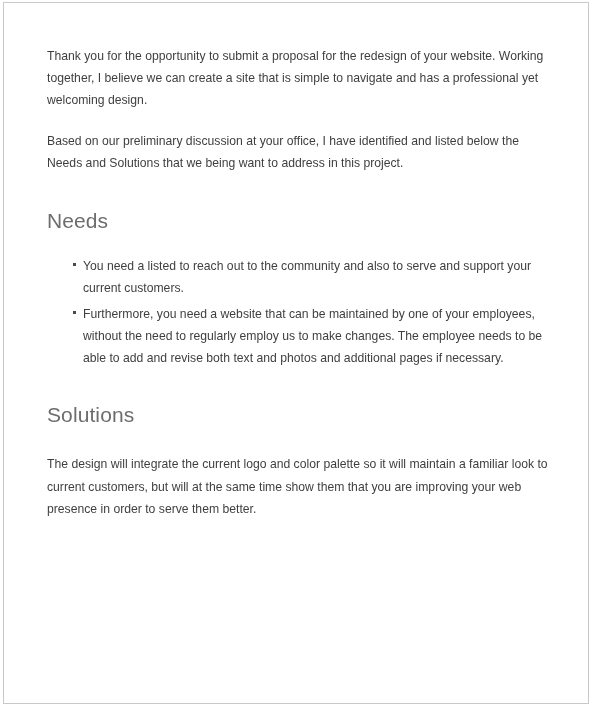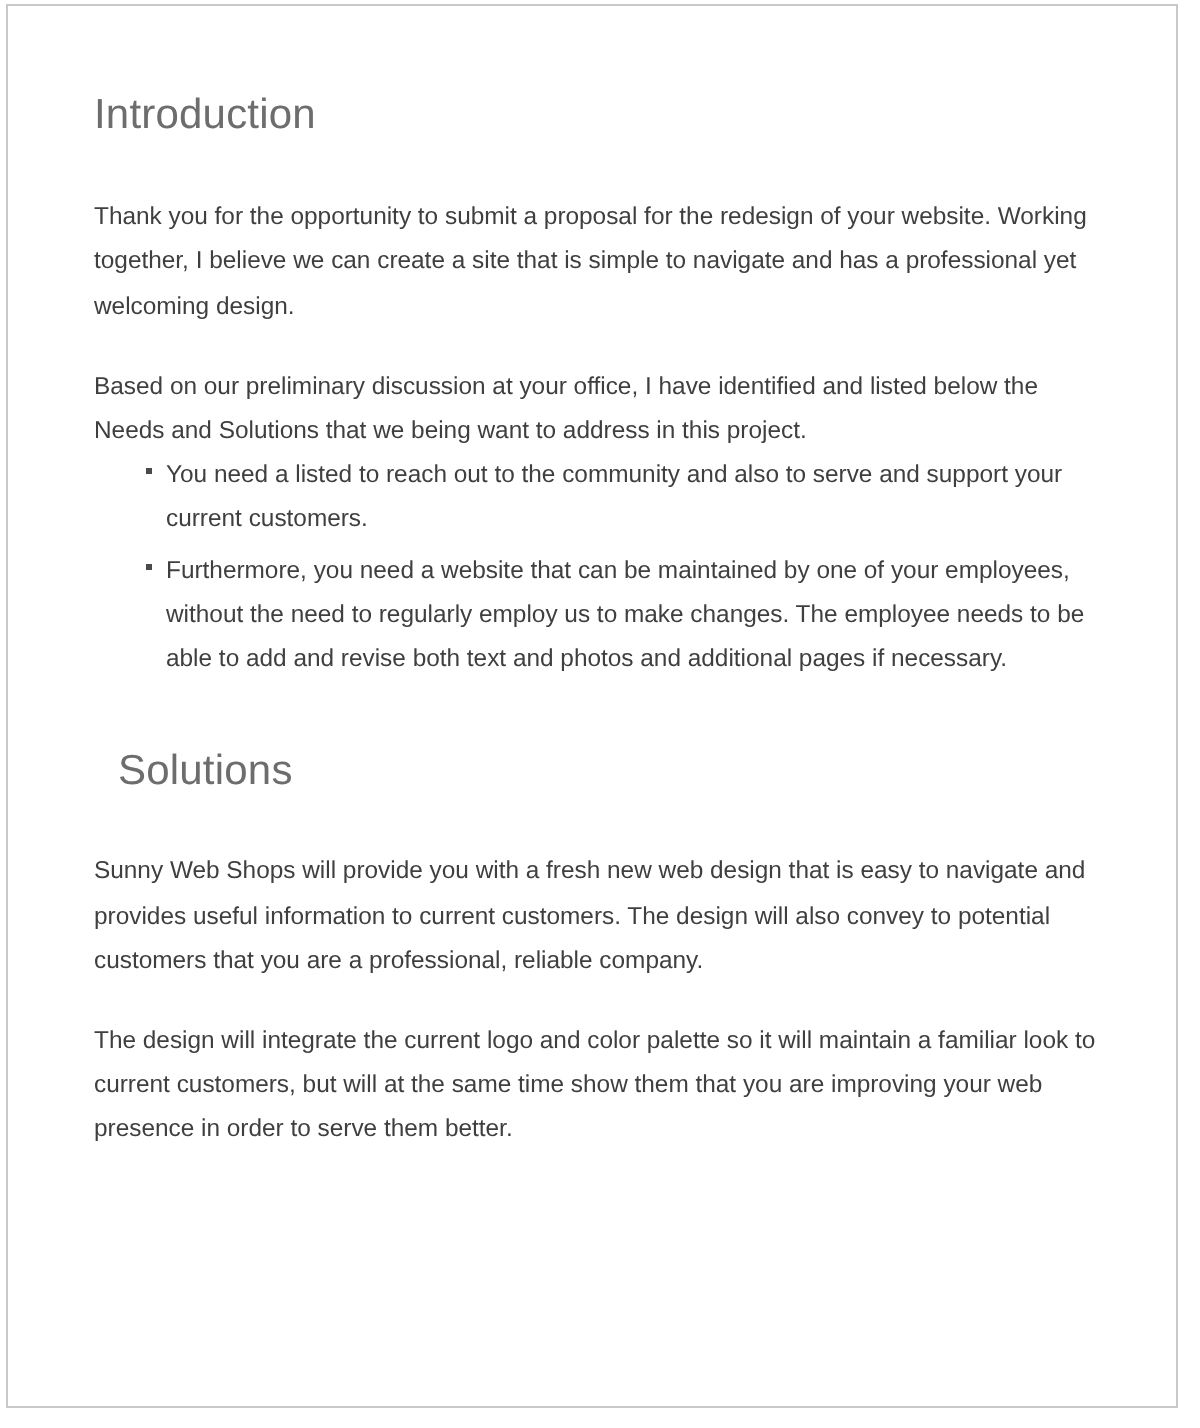--- a/index.html
+++ b/index.html
@@ -37,21 +37,21 @@
     font-size: 21px;
     font-weight: 400;
     color: #6d6d6d;
     letter-spacing: 0.1px;
     margin: 0;
     line-height: 1.2;
   }
 
   .heading-introduction { margin: 0 0 27px 0; }
   .heading-needs        { margin: 34px 0 22px 0; }
-  .heading-solutions    { margin: 33px 0 26px 12px; }
+  .heading-solutions    { margin: 33px 0 26px 0; }
 
   
   p.body-text {
     font-size: 12.2px;
     line-height: 1.82;
     color: #3f3f3f;
     margin: 0 0 18px 0;
     text-align: left;
   }
 
@@ -85,44 +85,43 @@
     background: #4a4a4a;
   }
 </style>
 </head>
 <body>
 
 <div id="page-frame">
   <div id="doc-body">
 
     <section>
-      <h1 class="section-heading heading-introduction">Introduction</h1>
 
       <p class="body-text">Thank you for the opportunity to submit a proposal for the redesign of your website. Working together, I believe we can create a site that is simple to navigate and has a professional yet welcoming design.</p>
 
       <p class="body-text last">Based on our preliminary discussion at your office, I have identified and listed below the Needs and Solutions that we being want to address in this project.</p>
     </section>
 
     <section>
+      <h1 class="section-heading heading-needs">Needs</h1>
 
       <ul class="needs-list">
         <li>
           <span class="bullet-marker"></span>
           <span>You need a listed to reach out to the community and also to serve and support your current customers.</span>
         </li>
         <li>
           <span class="bullet-marker"></span>
           <span>Furthermore, you need a website that can be maintained by one of your employees, without the need to regularly employ us to make changes. The employee needs to be able to add and revise both text and photos and additional pages if necessary.</span>
         </li>
       </ul>
     </section>
 
     <section>
       <h1 class="section-heading heading-solutions">Solutions</h1>
 
-      <p class="body-text">Sunny Web Shops will provide you with a fresh new web design that is easy to navigate and provides useful information to current customers. The design will also convey to potential customers that you are a professional, reliable company.</p>
 
       <p class="body-text tight">The design will integrate the current logo and color palette so it will maintain a familiar look to current customers, but will at the same time show them that you are improving your web presence in order to serve them better.</p>
 
     </section>
 
   </div>
 </div>
 
 </body></html>

